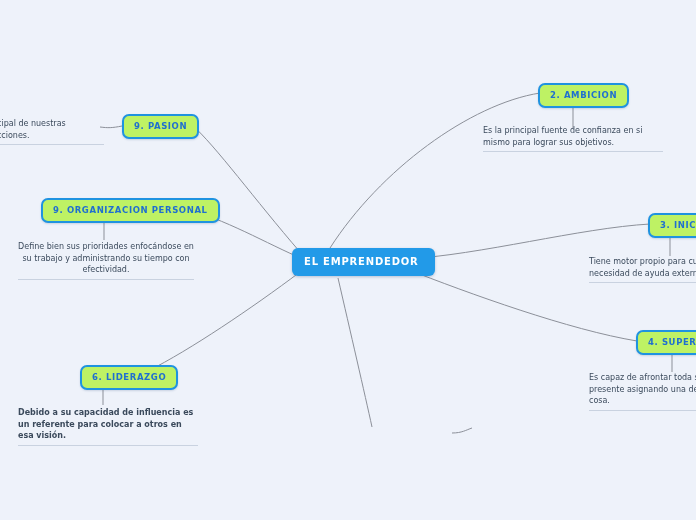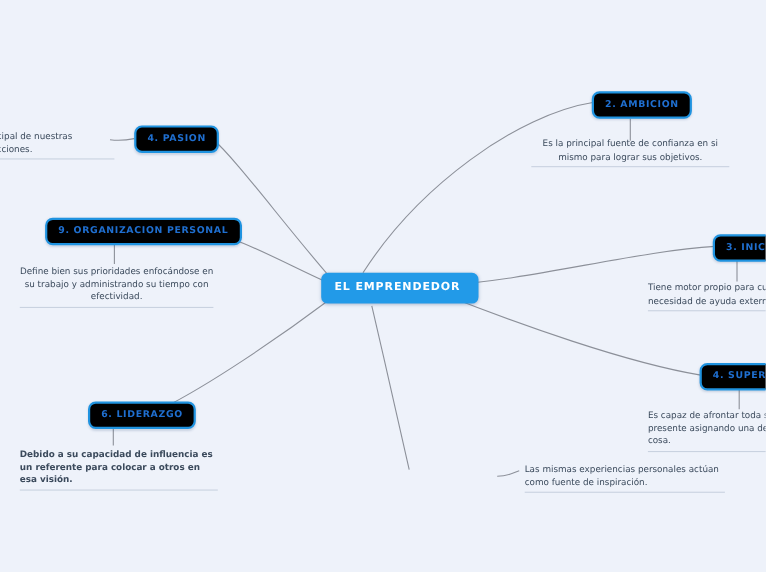--- a/index.html
+++ b/index.html
@@ -22,21 +22,21 @@
   }
   #connectors {
     position: absolute;
     left: 0; top: 0;
     width: 696px;
     height: 520px;
     pointer-events: none;
   }
   .node {
     position: absolute;
-    background: #000000;
+    background: #bef264;
     border: 2px solid #1f93e0;
     border-radius: 7px;
     color: #1f6fd0;
     font-weight: bold;
     font-size: 8.5px;
     letter-spacing: 0.6px;
     white-space: nowrap;
     padding: 6px 10px 6px 10px;
     box-shadow: 0 1px 2px rgba(40,70,120,0.18);
     box-sizing: border-box;
@@ -111,55 +111,51 @@
 
       <path d="M 452 433 C 462 433 466 430 472 428"></path>
     </g>
   </svg>
 
   <div class="node-center" style="left:292px; top:248px;padding-left:12px;">
     <span>EL EMPRENDEDOR</span>
   </div>
 
   <div class="node" style="left:122px; top:114px;">
-    <span>4. PASION</span>
+    <span>9. PASION</span>
   </div>
   <div class="desc" style="left:-8px; top:118px; width:112px;">
     <span class="desc-text">ncipal de nuestras acciones.</span>
     <span class="rule" style="width:112px;"></span>
   </div>
 
   <div class="node" style="left:538px; top:83px;">
     <span>2. AMBICION</span>
   </div>
-  <div class="desc" style="left:483px; top:125px; width:180px;text-align:center;">
+  <div class="desc" style="left:483px; top:125px; width:180px;">
     <span class="desc-text">Es la principal fuente de confianza en si mismo para lograr sus objetivos.</span>
     <span class="rule" style="width:180px;"></span>
   </div>
 
   <div class="node" style="left:648px; top:213px;">
     <span>3. INICIAT</span>
   </div>
   <div class="desc" style="left:589px; top:256px; width:140px;">
     <span class="desc-text">Tiene motor propio para cum necesidad de ayuda externa</span>
     <span class="rule" style="width:140px;"></span>
   </div>
 
   <div class="node" style="left:636px; top:330px;">
     <span>4. SUPERACI</span>
   </div>
   <div class="desc" style="left:589px; top:372px; width:140px;">
     <span class="desc-text">Es capaz de afrontar toda situa presente asignando una debida cosa.</span>
     <span class="rule" style="width:140px;"></span>
   </div>
 
-  <div class="desc" style="left:477px; top:421px; width:182px;">
-    <span class="desc-text">Las mismas experiencias personales actúan como fuente de inspiración.</span>
-    <span class="rule" style="width:182px;"></span>
-  </div>
 
   <div class="node" style="left:80px; top:365px;">
     <span>6. LIDERAZGO</span>
   </div>
   <div class="desc" style="left:18px; top:407px; width:180px;font-weight:bold;">
     <span class="desc-text">Debido a su capacidad de influencia es un referente para colocar a otros en esa visión.</span>
     <span class="rule" style="width:180px;"></span>
   </div>
 
   <div class="node" style="left:41px; top:198px;">

